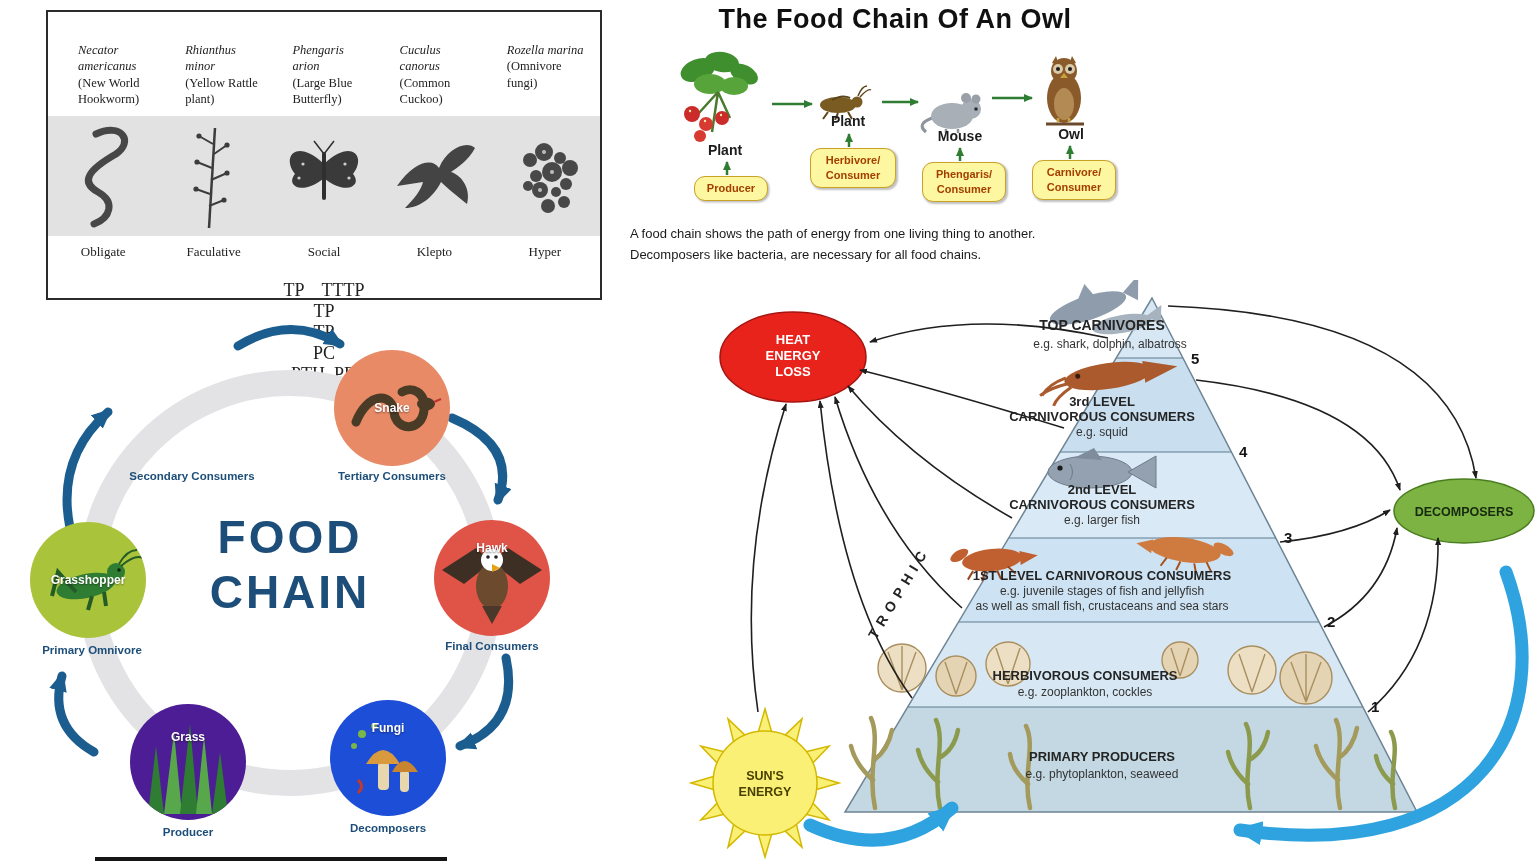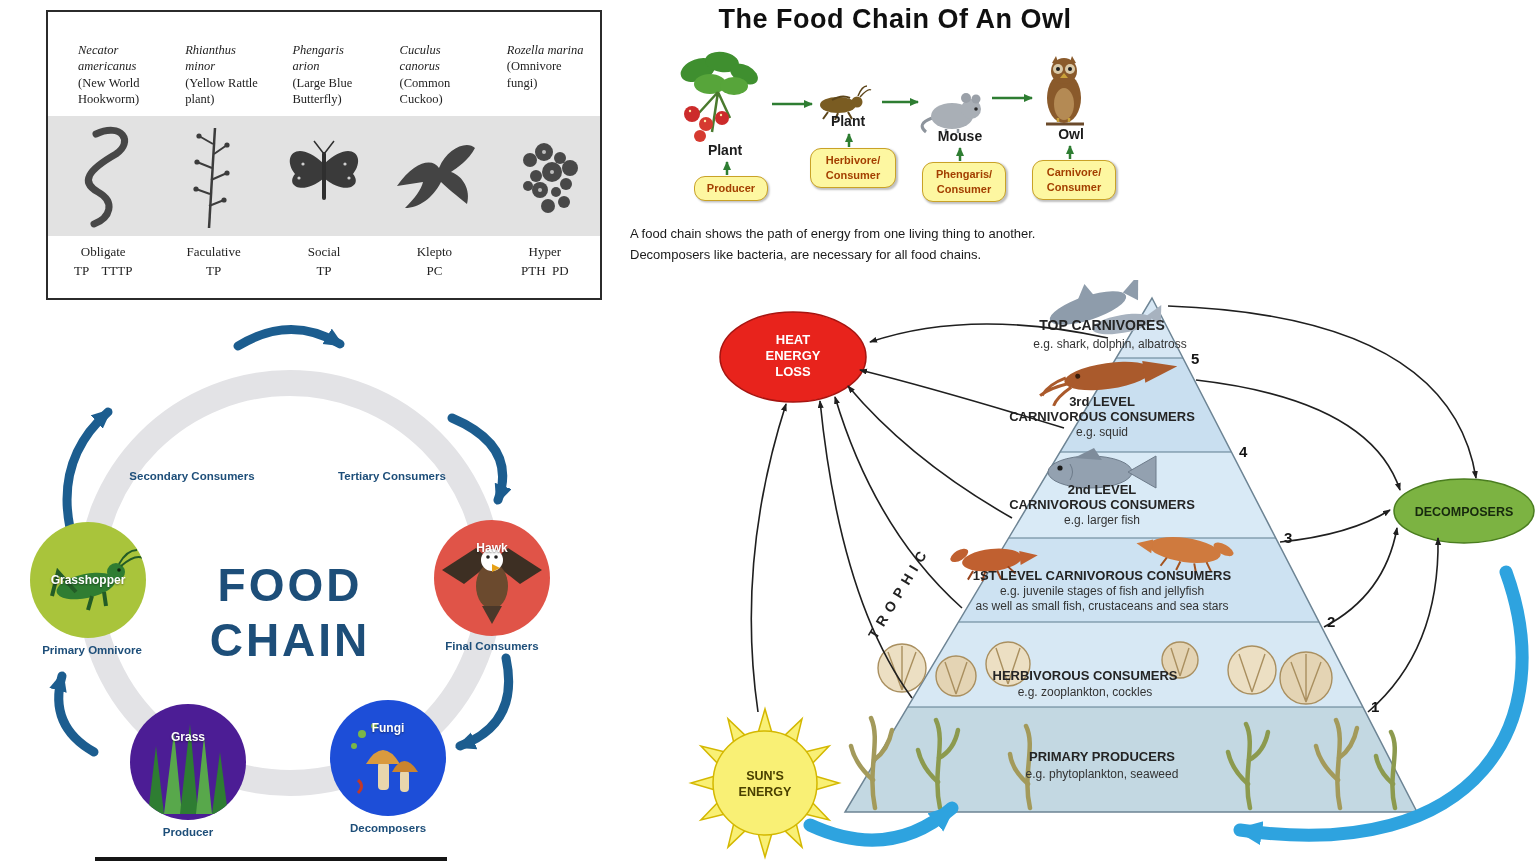--- a/index.html
+++ b/index.html
@@ -11,21 +11,21 @@
                   border:2px solid #2b2b2b;background:#fff;
                   font-family:"Liberation Serif",serif;color:#222;}
   .pp-headers{display:flex;padding:30px 6px 0 10px;}
   .pp-col{flex:1;padding:0 6px 0 20px;font-size:12.5px;line-height:1.3;}
   .pp-species{font-style:italic;}
   .pp-band{position:absolute;left:0;top:104px;width:100%;height:120px;background:#e2e2e2;
            display:flex;align-items:center;}
   .pp-band .pp-icon{flex:1;display:flex;justify-content:center;align-items:center;}
   .pp-cats,.pp-codes{position:absolute;left:0;width:100%;display:flex;text-align:center;}
   .pp-cats{top:232px;font-size:13px;}
-  .pp-codes{top:251px;font-size:13px;white-space:pre;}
+  .pp-codes{top:268px;font-size:18px;white-space:pre;flex-direction:column;}
   .pp-cats>div,.pp-codes>div{flex:1;}
 
   
   .owl-section{position:absolute;left:630px;top:0;width:530px;height:278px;}
   .owl-title{position:absolute;top:4px;left:0;width:100%;text-align:center;
              font-size:27px;font-weight:bold;color:#101010;letter-spacing:0.5px;}
   .org-img{position:absolute;}
   .org-name{position:absolute;font-weight:bold;font-size:14px;color:#1c1c1c;text-align:center;}
   .role-box{position:absolute;border:1.5px solid #c9a227;border-radius:11px;
             font-size:11px;font-weight:bold;color:#a33f00;text-align:center;line-height:1.35;
@@ -281,26 +281,36 @@
       <circle cx="290" cy="283" r="200" fill="none" stroke="#e3e3e6" stroke-width="26"></circle>
       <g fill="none" stroke-width="9" stroke-linecap="round" stroke="#1c5d8f">
         <path d="M 70,228 Q 56,158 108,112" marker-end="url(#mCyc)"></path>
         <path d="M 238,46 Q 290,14 340,44" marker-end="url(#mCyc)"></path>
         <path d="M 452,118 Q 518,146 498,200" marker-end="url(#mCyc)"></path>
         <path d="M 506,358 Q 520,424 460,446" marker-end="url(#mCyc)"></path>
         <path d="M 94,452 Q 48,426 62,376" marker-end="url(#mCyc)"></path>
       </g>
     </svg>
 
-    <div class="cycle-title" style="color: rgb(29, 78, 121); margin-top: 48px;">
+    <div class="cycle-title" style="color: rgb(29, 78, 121);">
       <div>FOOD</div>
       <div>CHAIN</div>
     </div>
 
 
+    <div class="cnode" style="left:392px;top:108px">
+      <div class="cnode-circle" style="background-color: rgb(232, 138, 102);">
+        <svg viewBox="0 0 116 116">
+          <path d="M 22,72 C 34,42 58,42 60,62 C 62,82 88,82 90,60 C 92,42 78,36 68,42" stroke="#4a3b26" stroke-width="9" fill="none" stroke-linecap="round"></path>
+          <ellipse cx="92" cy="54" rx="9" ry="6.5" fill="#4a3b26"></ellipse>
+          <path d="M 100,52 l 7,-3" stroke="#b33" stroke-width="2" fill="none"></path>
+        </svg>
+        <span class="cnode-name">Snake</span>
+      </div>
+    </div>
 
     <div class="cnode" style="left:492px;top:278px">
       <div class="cnode-circle" style="background-color: rgb(224, 84, 72);">
         <svg viewBox="0 0 116 116">
           <polygon points="8,50 42,28 58,42 30,64" fill="#3d2f23"></polygon>
           <polygon points="108,50 74,28 58,42 86,64" fill="#3d2f23"></polygon>
           <ellipse cx="58" cy="66" rx="16" ry="23" fill="#6b4a2e"></ellipse>
           <circle cx="58" cy="40" r="11" fill="#ffffff"></circle>
           <circle cx="54" cy="37" r="1.8" fill="#222"></circle>
             <circle cx="62" cy="37" r="1.8" fill="#222"></circle>

